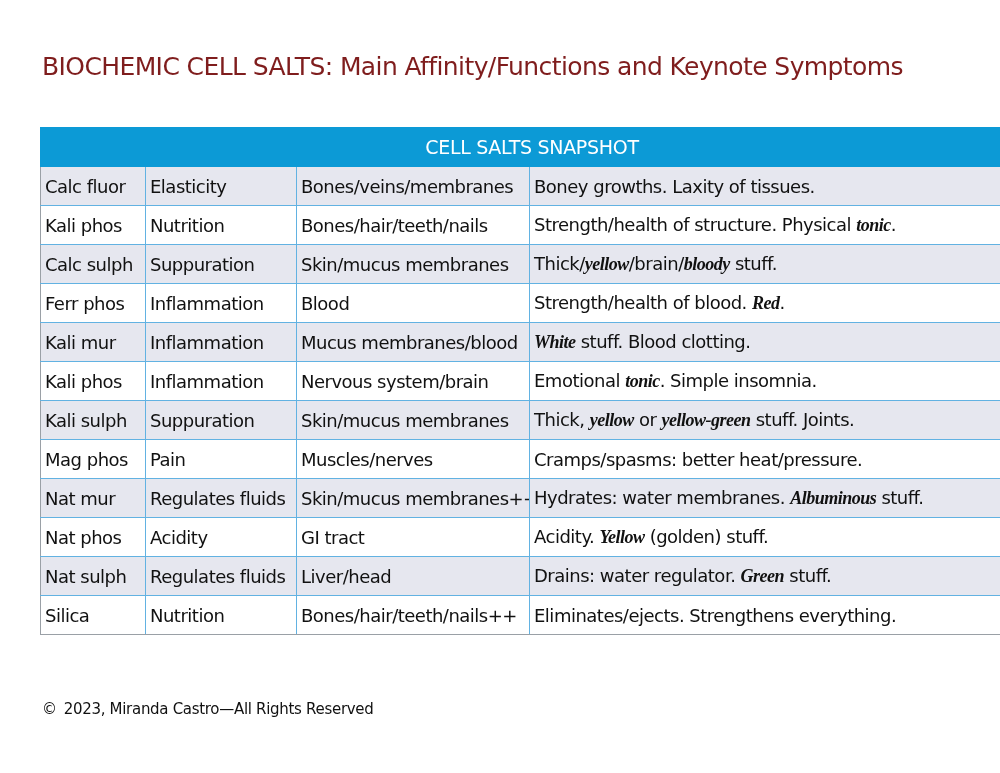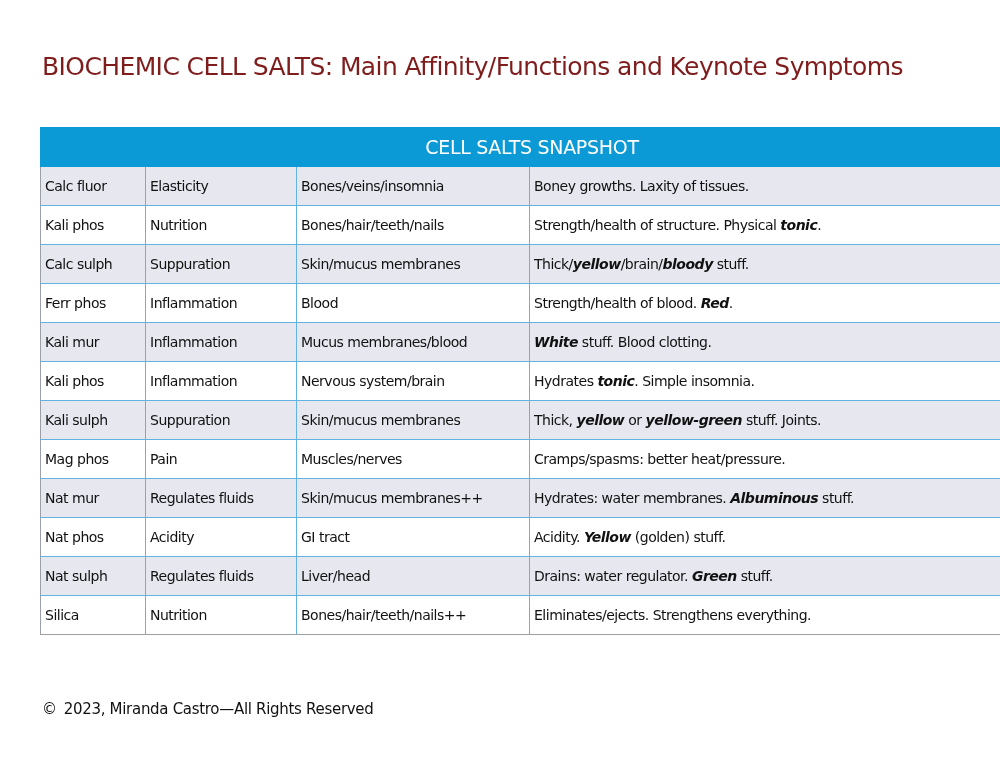--- a/index.html
+++ b/index.html
@@ -5,29 +5,29 @@
   html, body { margin: 0; padding: 0; background: #ffffff; }
   body { width: 1000px; height: 773px; position: relative; overflow: hidden;
          font-family: "DejaVu Sans", "Liberation Sans", sans-serif; color: #111; }
   .title { position: absolute; left: 42px; top: 52px; font-size: 25px; letter-spacing: -0.6px;
            white-space: nowrap; color: #7f1d1d; }
   .tbl { position: absolute; left: 40px; top: 127px; width: 984px; border-collapse: collapse;
          table-layout: fixed; }
   .tbl th { background: #0c9ad6; color: #fff; font-weight: normal; font-size: 19px;
             height: 38px; padding: 0; text-align: center; letter-spacing: -0.3px;
             border: 1px solid #0c9ad6; }
-  .tbl td { height: 38px; padding: 0 4px 0 4px; font-size: 14px; letter-spacing: -0.5px;
+  .tbl td { height: 38px; padding: 0 4px 0 4px; font-size: 18px; letter-spacing: -0.5px;
             border: 1px solid #62b2e2; white-space: nowrap; overflow: hidden; vertical-align: middle; }
   .tbl tr.odd td { background: #e6e7ef; }
   .tbl tr.even td { background: #ffffff; }
   .tbl td:first-child { border-left: 1px solid #9aa0a6; }
   .tbl td:last-child { border-right: 1px solid #9aa0a6; }
   .tbl tr:last-child td { border-bottom: 1px solid #9aa0a6; }
   .col1 { width: 105px; } .col2 { width: 151px; } .col3 { width: 233px; } .col4 { width: auto; }
-  .bi { font-weight: bold; font-style: italic; }
+  .bi { font-weight: bold; font-style: italic; font-family: Liberation Serif, serif; }
   .footer { position: absolute; left: 42px; top: 700px; font-size: 15px; letter-spacing: -0.3px;
             white-space: nowrap; color: #111; }
   .copy { display: inline-block; margin-right: 7px; }
 </style>
 </head>
 <body>
 
 <div class="title">BIOCHEMIC CELL SALTS: Main Affinity/Functions and Keynote Symptoms</div>
 
 <table class="tbl">
@@ -39,21 +39,21 @@
   </colgroup>
   <thead>
     <tr>
       <th colspan="4">CELL SALTS SNAPSHOT</th>
     </tr>
   </thead>
   <tbody id="tbody">
       <tr class="odd">
         <td>Calc fluor</td>
         <td>Elasticity</td>
-        <td>Bones/veins/insomnia</td>
+        <td>Bones/veins/membranes</td>
         <td><span>Boney growths. Laxity of tissues.</span></td>
       </tr>
       <tr class="even">
         <td>Kali phos</td>
         <td>Nutrition</td>
         <td>Bones/hair/teeth/nails</td>
         <td><span>Strength/health of structure. Physical </span><span class="bi">tonic</span><span>.</span></td>
       </tr>
       <tr class="odd">
         <td>Calc sulph</td>
@@ -70,21 +70,21 @@
       <tr class="odd">
         <td>Kali mur</td>
         <td>Inflammation</td>
         <td>Mucus membranes/blood</td>
         <td><span class="bi">White</span><span> stuff. Blood clotting.</span></td>
       </tr>
       <tr class="even">
         <td>Kali phos</td>
         <td>Inflammation</td>
         <td>Nervous system/brain</td>
-        <td><span>Hydrates </span><span class="bi">tonic</span><span>. Simple insomnia.</span></td>
+        <td><span>Emotional </span><span class="bi">tonic</span><span>. Simple insomnia.</span></td>
       </tr>
       <tr class="odd">
         <td>Kali sulph</td>
         <td>Suppuration</td>
         <td>Skin/mucus membranes</td>
         <td><span>Thick, </span><span class="bi">yellow</span><span> or </span><span class="bi">yellow-green</span><span> stuff. Joints.</span></td>
       </tr>
       <tr class="even">
         <td>Mag phos</td>
         <td>Pain</td>

